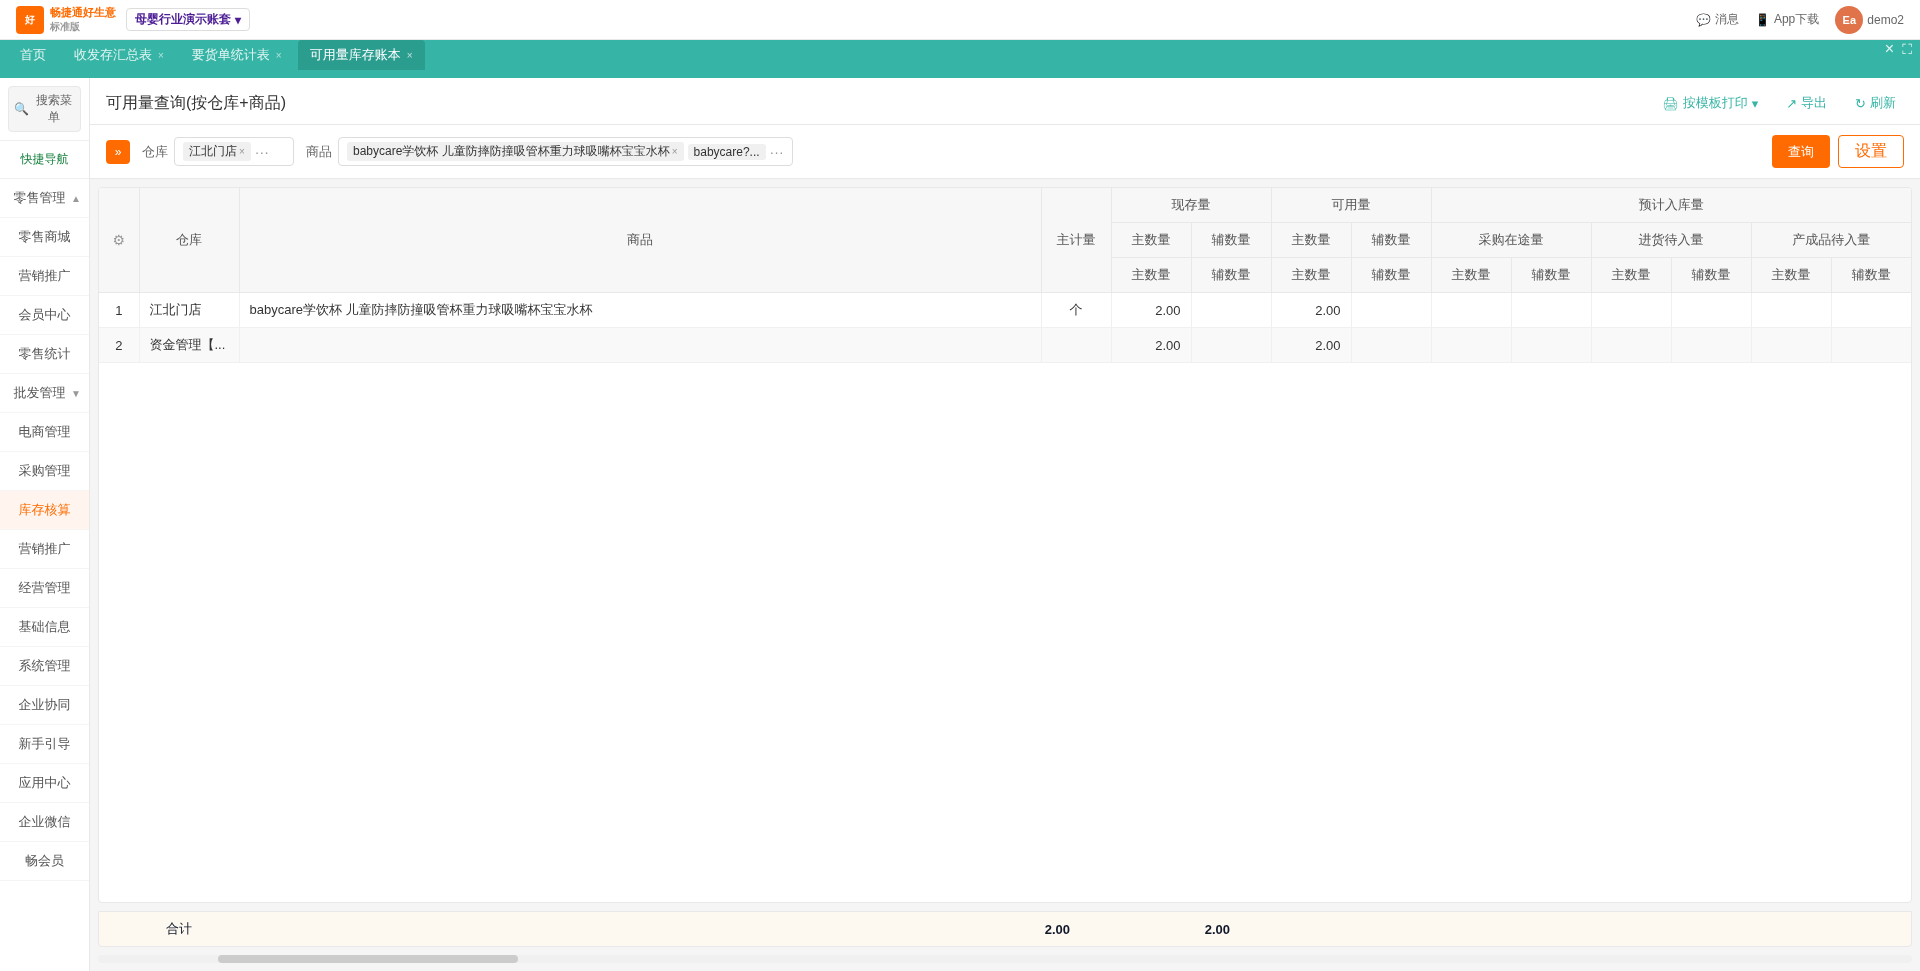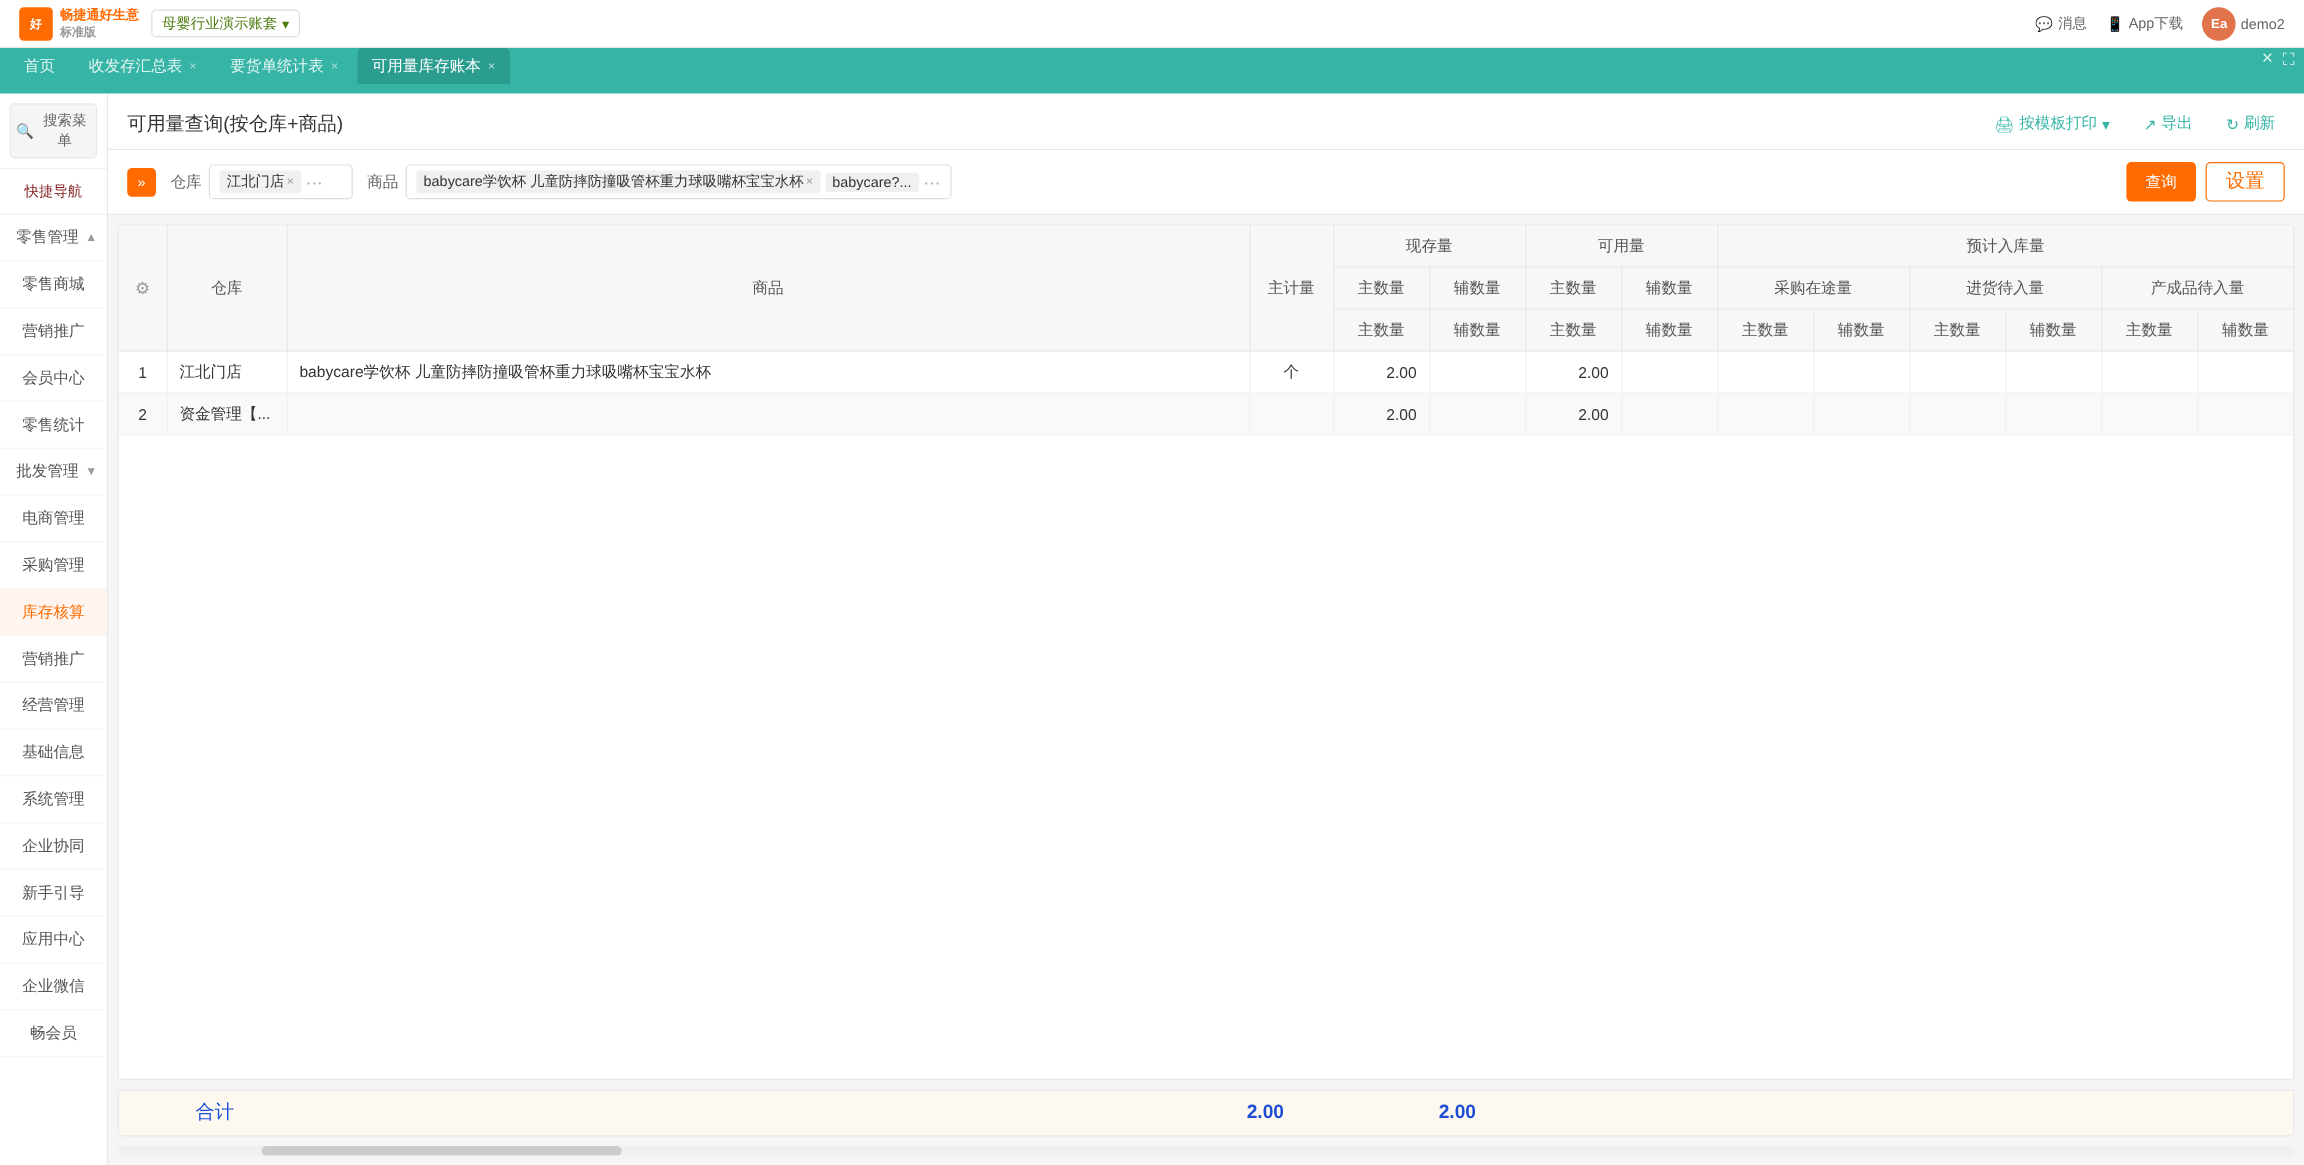--- a/index.html
+++ b/index.html
@@ -52,21 +52,22 @@
     }
     .tenant-selector {
       display: flex;
       align-items: center;
       gap: 4px;
       border: 1px solid #ddd;
       border-radius: 4px;
       padding: 2px 8px;
       cursor: pointer;
       font-size: 12px;
-      color: #4d7c0f;
+      color: #4c1d95;
+      font-weight: bold;
     }
     .top-bar-right {
       display: flex;
       align-items: center;
       gap: 16px;
       font-size: 12px;
       color: #666;
     }
     .top-right-item {
       display: flex;
@@ -164,21 +165,21 @@
       padding: 6px;
       border-bottom: 1px solid #f0f0f0;
     }
     .sidebar-nav-btn-inner {
       width: 100%;
       padding: 4px;
       background: none;
       border: none;
       cursor: pointer;
       font-size: 12px;
-      color: #7f1d1d;
+      color: #15803d;
       text-align: center;
     }
     .sidebar-item {
       padding: 10px 8px;
       cursor: pointer;
       font-size: 13px;
       color: #555;
       text-align: center;
       border-bottom: 1px solid #f5f5f5;
       display: flex;
@@ -385,22 +386,22 @@
       color: #333;
     }
 
     
     .table-footer {
       background: #fef9f0;
       border-top: 1px solid #e8e8e8;
       padding: 8px 10px;
       display: flex;
       align-items: center;
-      font-size: 16px;
-      color: #1d4ed8;
+      font-size: 13px;
+      color: #0f172a;
       flex-shrink: 0;
       margin: 0 8px 8px;
       border: 1px solid #e8e8e8;
       border-radius: 0 0 4px 4px;
     }
     .footer-label {
       width: 140px;
       text-align: center;
       font-weight: 500;
     }

